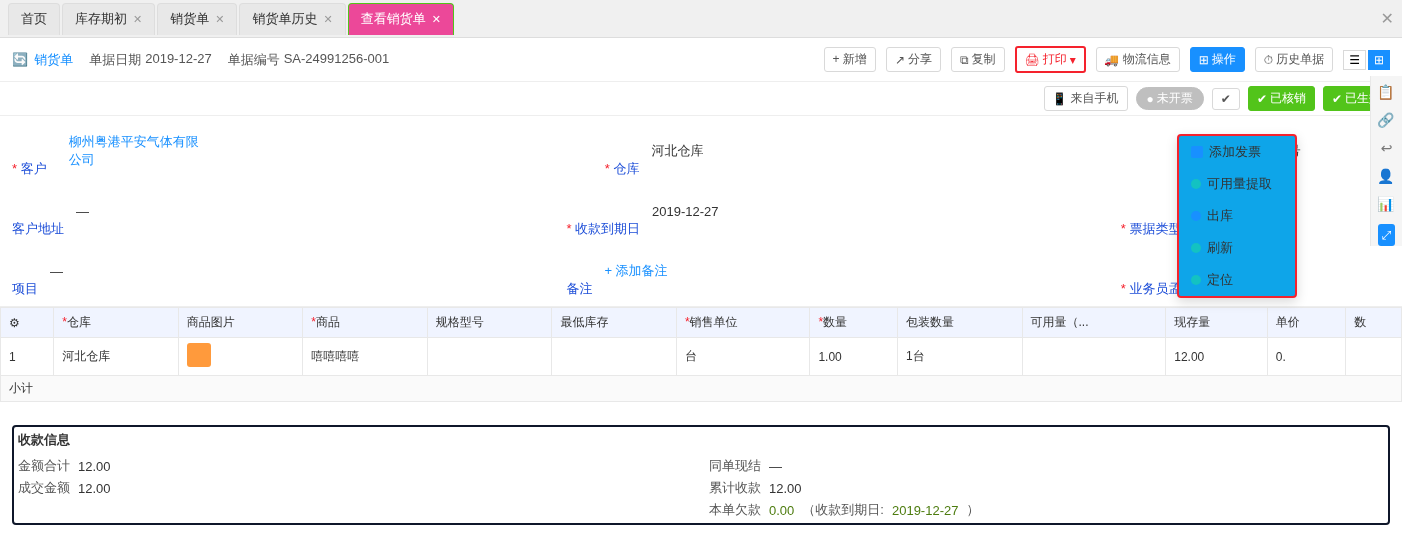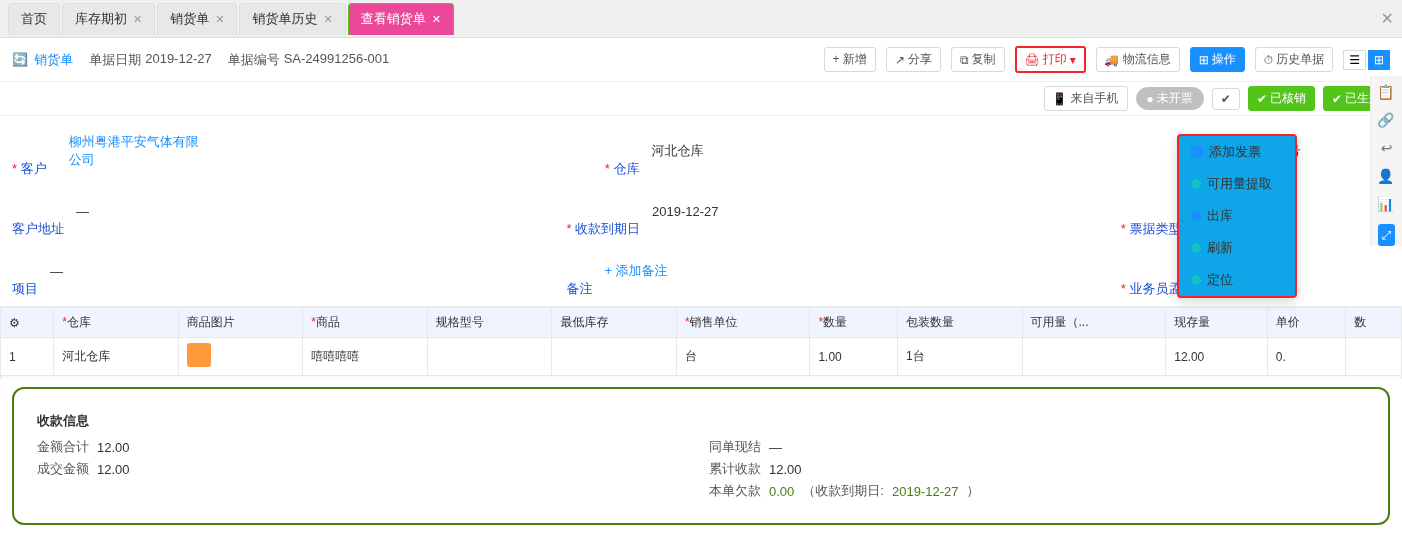--- a/index.html
+++ b/index.html
@@ -69,22 +69,22 @@
       background: #f0f4ff; border: 1px solid #e8e8e8; padding: 6px 8px;
       text-align: left; font-weight: normal; white-space: nowrap; color: #333;
     }
     th .required { color: #f5222d; }
     td { border: 1px solid #e8e8e8; padding: 5px 8px; }
     tr.subtotal td { background: #fafafa; }
     .product-img { width: 24px; height: 24px; background: #ff9a3c; border-radius: 3px; display: inline-block; }
 
     
     .payment-section {
-      border: 2px solid #4d7c0f; margin: 8px 12px; padding: 23px;
-      border-radius: 12px; background: #fff;
+      border: 2px solid #0f172a; margin: 8px 12px; padding: 4px;
+      border-radius: 4px; background: #fff;
     }
     .payment-title { font-weight: bold; font-size: 13px; margin-bottom: 8px; }
     .payment-grid { display: grid; grid-template-columns: 1fr 1fr; gap: 4px 16px; }
     .payment-row { display: flex; align-items: center; gap: 8px; }
     .payment-label { color: #555; white-space: nowrap; }
     .payment-value { color: #333; }
     .payment-value.red { color: #4d7c0f; }
 
     
     .dropdown-menu {

